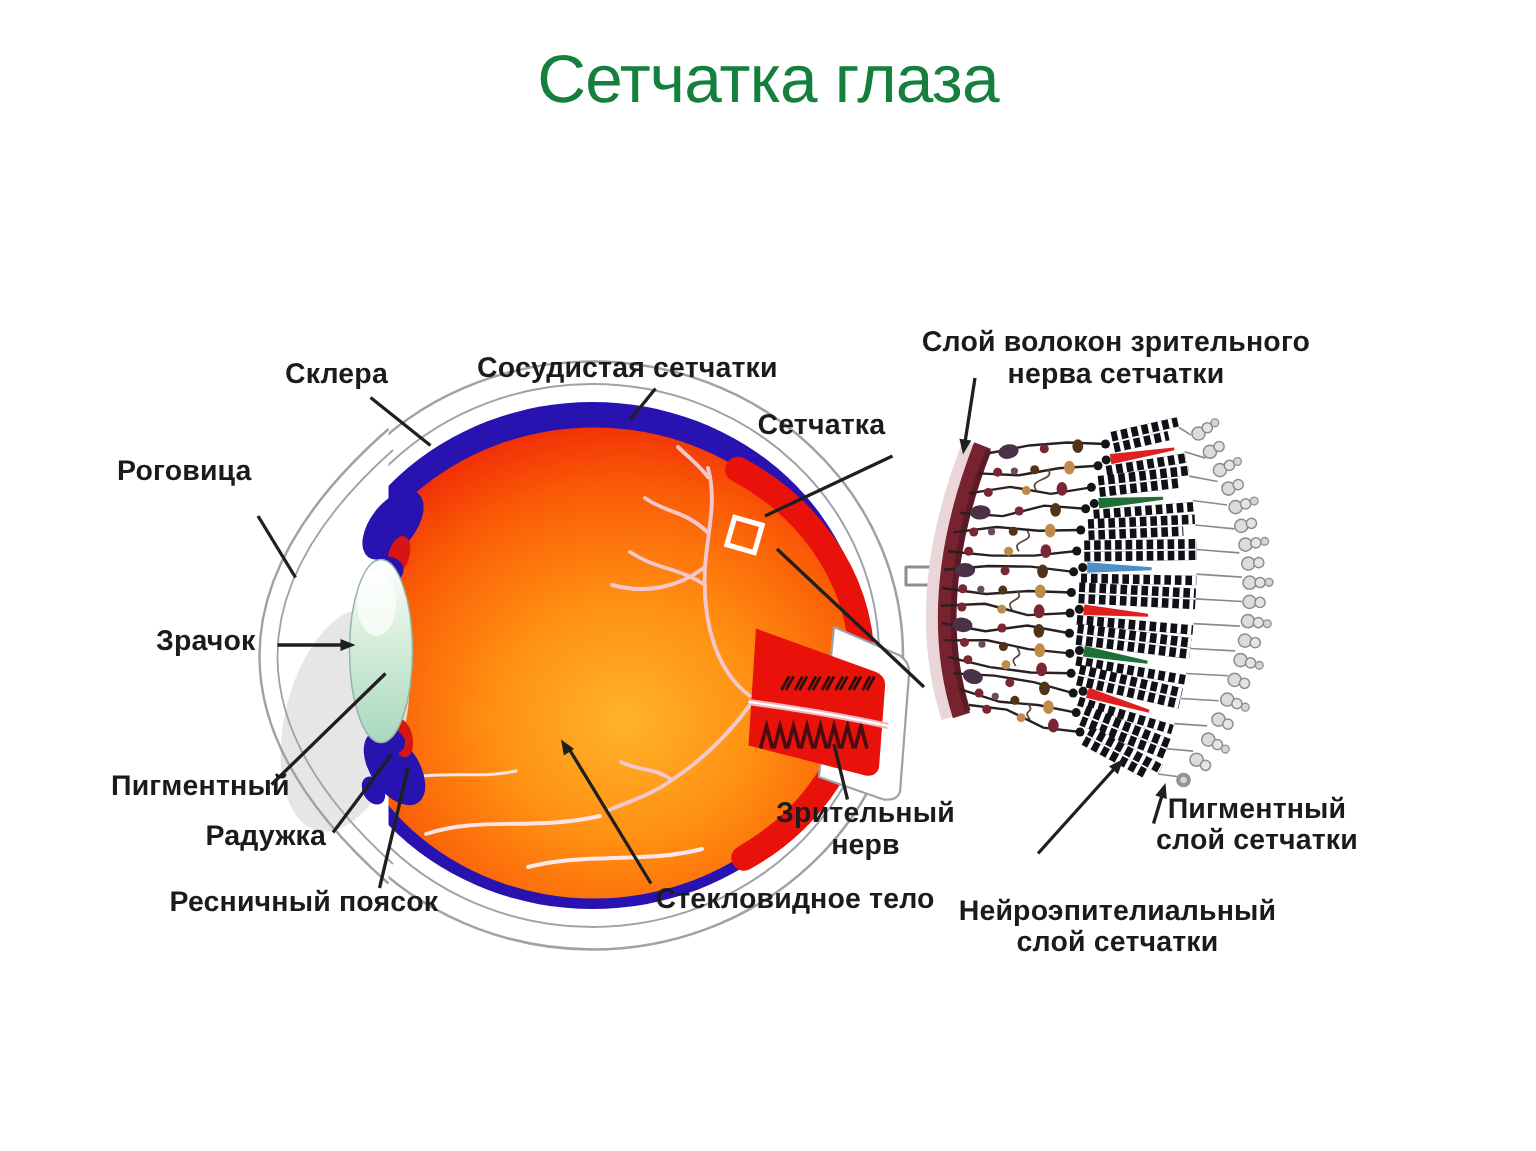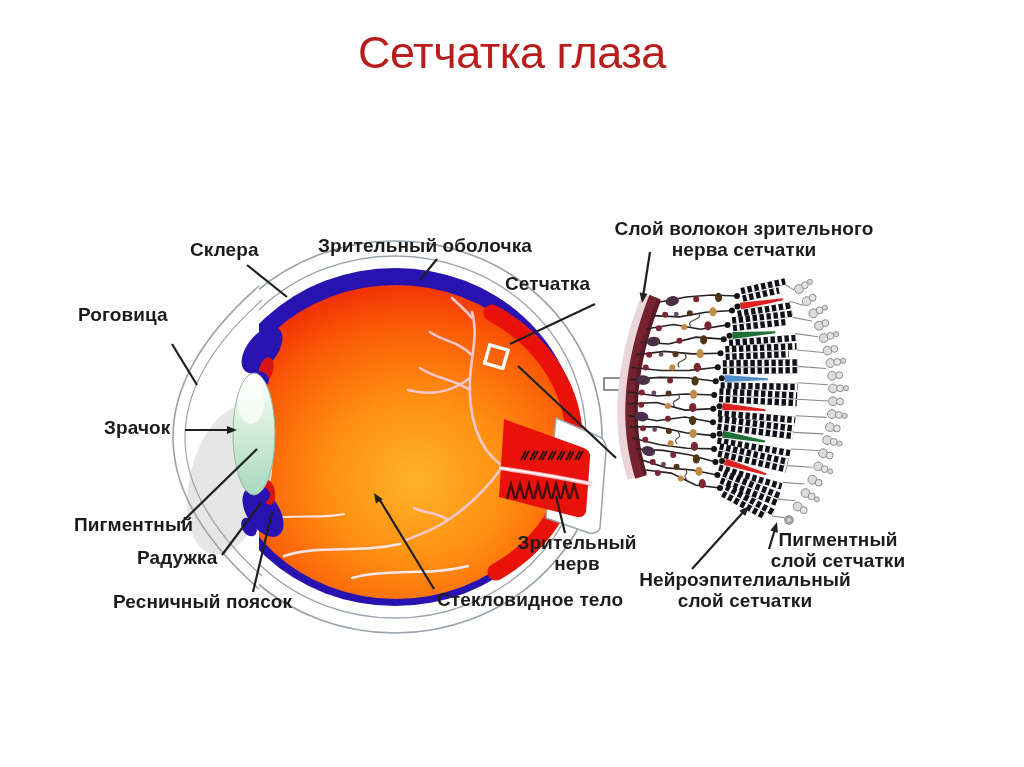--- a/index.html
+++ b/index.html
@@ -1,19 +1,19 @@
 <!DOCTYPE html>
 <html><head>
 <meta charset="utf-8">
 <style>
   html,body{margin:0;padding:0;background:#fff;}
   .stage{position:relative;width:1024px;height:767px;background:#fff;overflow:hidden;
          font-family:"Liberation Sans",sans-serif;}
   .title{position:absolute;top:24px;left:0;width:100%;text-align:center;
-         font-size:45px;line-height:1.30;color:#b91c1c;letter-spacing:-0.5px;}
+         font-size:45px;line-height:1.30;color:#15803d;letter-spacing:-0.5px;}
   #diagram{position:absolute;left:0;top:0;}
   .lbl{position:absolute;font-weight:700;font-size:19px;line-height:1.10;color:#1b1b1b;
        white-space:nowrap;letter-spacing:0.1px;}
   .lbl.multi{white-space:normal;text-align:center;}
 </style>
 </head>
 <body>
 
 <div class="stage">
 
@@ -437,25 +437,25 @@
         <line x1="650" y1="252" x2="643" y2="297"></line>
         <polygon points="0,0 -10,4 -10,-4" fill="#1f1f1f" stroke="none" transform="translate(642,303) rotate(99)"></polygon>
         <line x1="769" y1="549" x2="776" y2="526"></line>
         <polygon points="0,0 -10,4 -10,-4" fill="#1f1f1f" stroke="none" transform="translate(777,522) rotate(-73)"></polygon>
         <line x1="692" y1="569" x2="746" y2="509"></line>
         <polygon points="0,0 -10,4 -10,-4" fill="#1f1f1f" stroke="none" transform="translate(749,506) rotate(-48)"></polygon>
       </g>
     </svg>
 
   <div class="lbl" style="left:190px;top:240px">Склера</div>
-  <div class="lbl" style="left:318px;top:236px">Зрительный оболочка</div>
+  <div class="lbl" style="left:318px;top:236px">Сосудистая сетчатки</div>
   <div class="lbl" style="left:505px;top:274px">Сетчатка</div>
   <div class="lbl" style="left:78px;top:305px">Роговица</div>
   <div class="lbl" style="left:104px;top:418px">Зрачок</div>
   <div class="lbl" style="left:74px;top:515px">Пигментный</div>
   <div class="lbl" style="left:137px;top:548px">Радужка</div>
   <div class="lbl multi" style="left:506px;top:533px;width:142px">Зрительный нерв</div>
   <div class="lbl" style="left:113px;top:592px">Ресничный поясок</div>
   <div class="lbl multi" style="left:602px;top:219px;width:284px">Слой волокон зрительного нерва сетчатки</div>
   <div class="lbl" style="left:437px;top:590px">Стекловидное тело</div>
   <div class="lbl multi" style="left:764px;top:530px;width:148px">Пигментный слой сетчатки</div>
-  <div class="lbl multi" style="left:626px;top:570px;width:238px">Нейроэпителиальный слой сетчатки</div>
+  <div class="lbl multi" style="left:626px;top:598px;width:238px">Нейроэпителиальный слой сетчатки</div>
 </div>
 
 </body></html>

